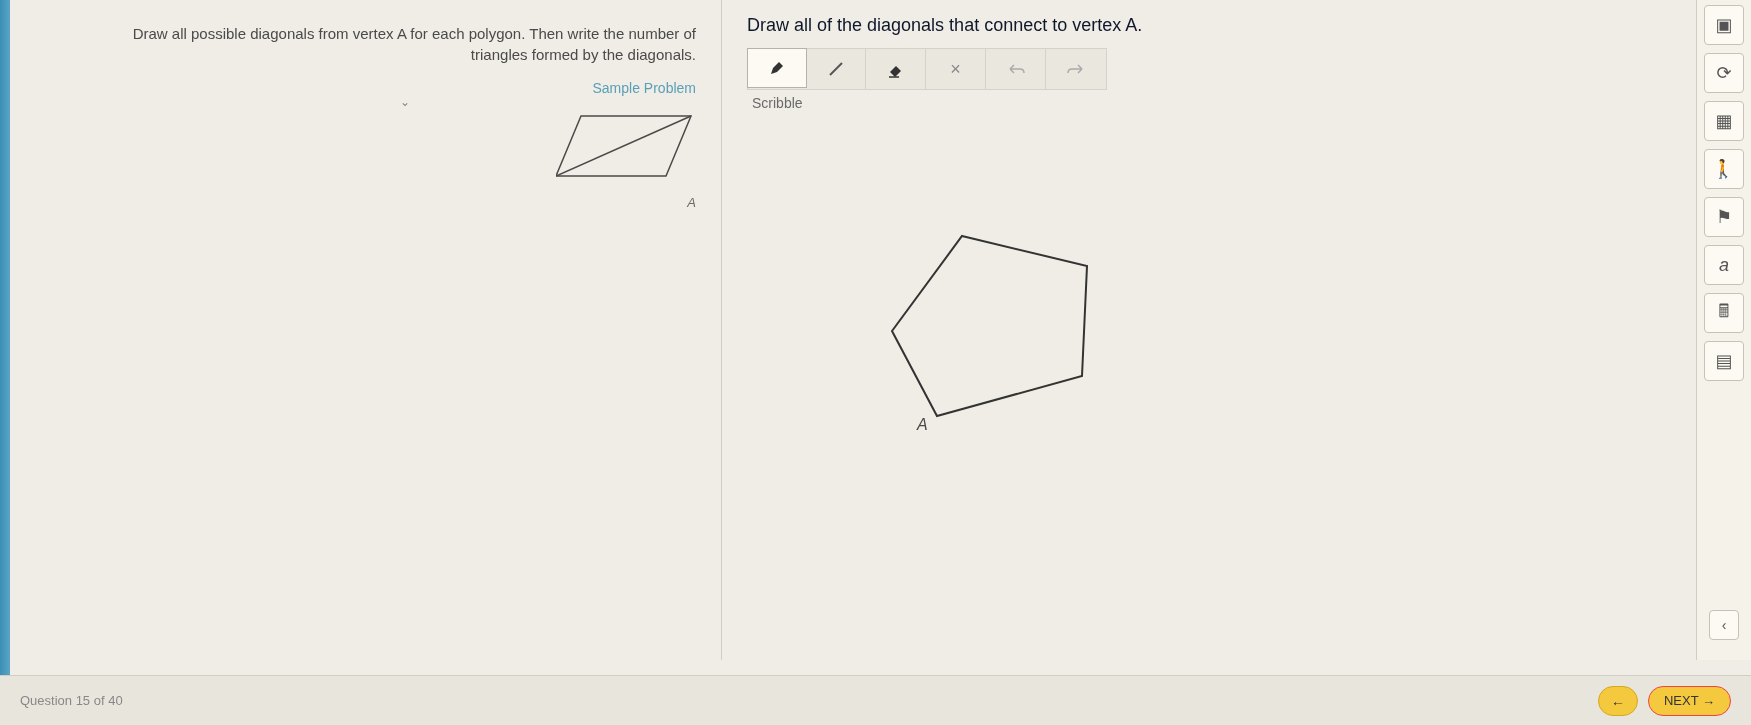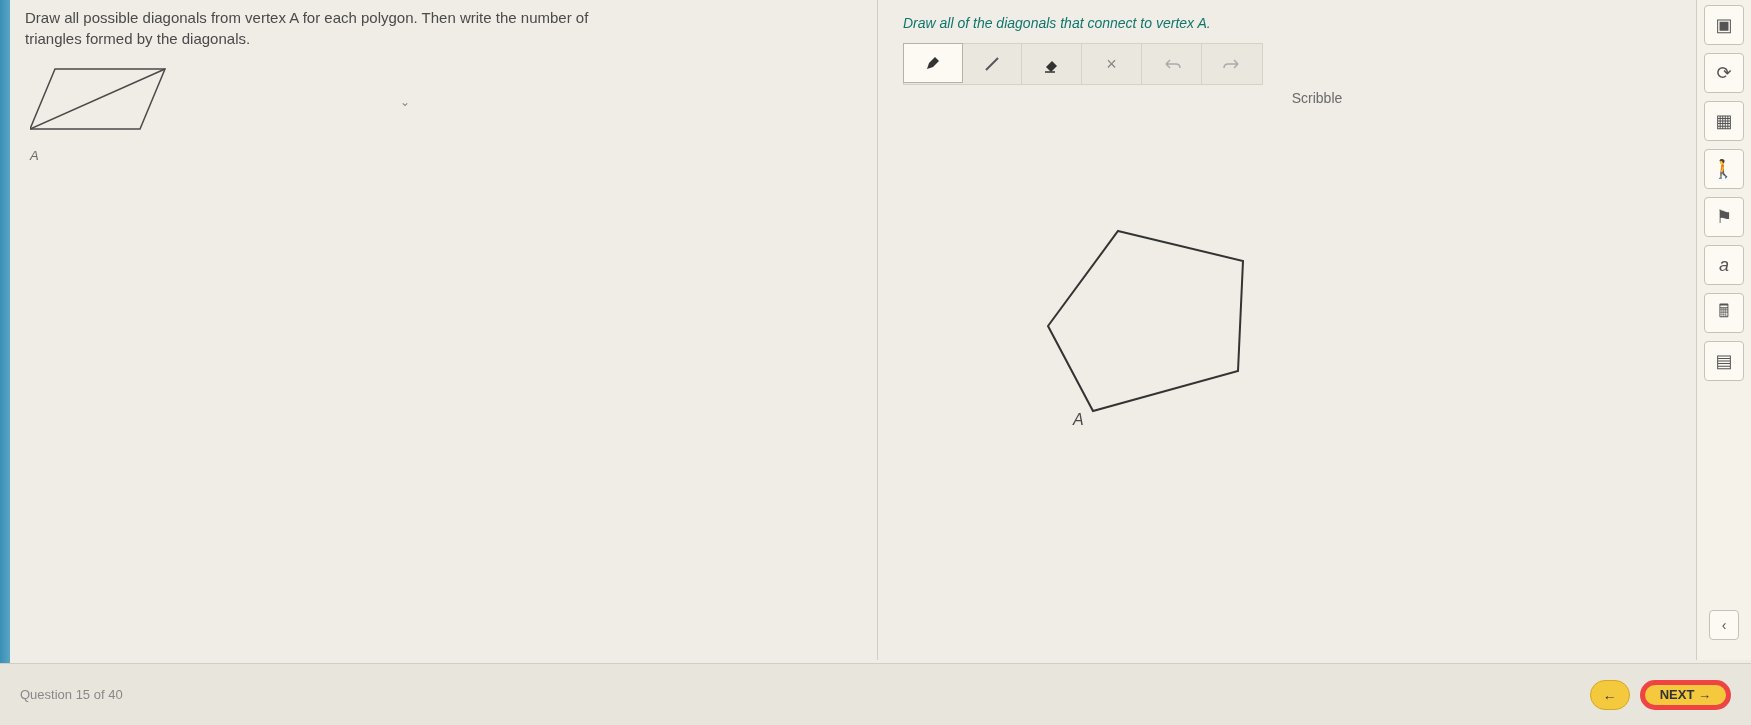--- a/index.html
+++ b/index.html
@@ -13,23 +13,24 @@
       width: 1751px;
       height: 725px;
       position: relative;
       overflow: hidden;
     }
     .main-container {
       display: flex;
       height: 660px;
     }
     .left-panel {
-      width: 878px;
-      padding: 7px 25px;
+      width: 722px;
+      padding: 23px 25px;
       border-right: 1px solid #d0cdc5;
+      text-align: right;
     }
     .right-panel {
       flex: 1;
       padding: 15px 25px;
     }
     .problem-text {
       font-size: 15px;
       color: #4a4a4a;
       line-height: 1.4;
       margin-bottom: 15px;
@@ -54,24 +55,23 @@
       margin-top: 10px;
     }
     .caret {
       position: absolute;
       left: 400px;
       top: 95px;
       color: #888;
       font-size: 12px;
     }
     .instruction-text {
-      font-size: 14px;
-      color: #0f766e;
+      font-size: 18px;
+      color: #0f172a;
       margin-bottom: 12px;
-      font-style: italic;
     }
     .sub-instruction {
       font-size: 14px;
       color: #6a6a6a;
       margin-bottom: 15px;
     }
     .sub-instruction .chevron {
       color: #888;
       margin-right: 5px;
     }
@@ -101,21 +101,20 @@
       background: #fcfaf3;
       border: 1px solid #b5b2aa;
       margin: -1px;
       z-index: 1;
     }
     .scribble-label {
       font-size: 14px;
       color: #6a6a6a;
       margin-bottom: 15px;
       margin-left: 5px;
-      text-align: center;
     }
     .drawing-area {
       width: 600px;
       height: 380px;
       position: relative;
     }
     .pentagon-container {
       position: absolute;
       top: 100px;
       left: 140px;
@@ -128,21 +127,21 @@
     }
     .bottom-instruction {
       font-size: 14px;
       color: #6a6a6a;
     }
     .footer {
       position: absolute;
       bottom: 0;
       left: 0;
       right: 0;
-      height: 62px;
+      height: 50px;
       background: #e8e5dd;
       border-top: 1px solid #d0cdc5;
       display: flex;
       align-items: center;
       justify-content: space-between;
       padding: 0 20px;
     }
     .question-counter {
       font-size: 13px;
       color: #888;
@@ -163,27 +162,27 @@
       justify-content: center;
       cursor: pointer;
       font-size: 14px;
       color: #333;
     }
     .next-btn {
       height: 30px;
       padding: 0 15px;
       border-radius: 15px;
       background: #f5c93d;
-      border: 5px solid #ef4444;
+      border: 1px solid #ef4444;
       display: flex;
       align-items: center;
       justify-content: center;
       cursor: pointer;
       font-size: 13px;
-      font-weight: bold;
+      font-weight: normal;
       color: #333;
     }
     .right-sidebar {
       position: absolute;
       right: 0;
       top: 0;
       width: 55px;
       height: 660px;
       background: #f5f2ea;
       border-left: 1px solid #d0cdc5;
@@ -234,20 +233,21 @@
 <body>
 
 <div class="left-edge"></div>
 
 <div class="main-container">
   <div class="left-panel">
     <div class="problem-text">
       <span>Draw all possible diagonals from vertex A for each polygon. Then write the number of</span><br>
       <span>triangles formed by the diagonals.</span>
     </div>
+    <div class="sample-problem-label">Sample Problem</div>
 
     <div class="sample-shape">
       <svg width="140" height="70" viewBox="0 0 140 70">
         <polygon points="25,5 135,5 110,65 0,65" fill="none" stroke="#4a4a4a" stroke-width="1.5"></polygon>
         <line x1="0" y1="65" x2="135" y2="5" stroke="#4a4a4a" stroke-width="1.5"></line>
       </svg>
     </div>
     <div class="vertex-label">A</div>
 
     <div class="caret">⌄</div>

